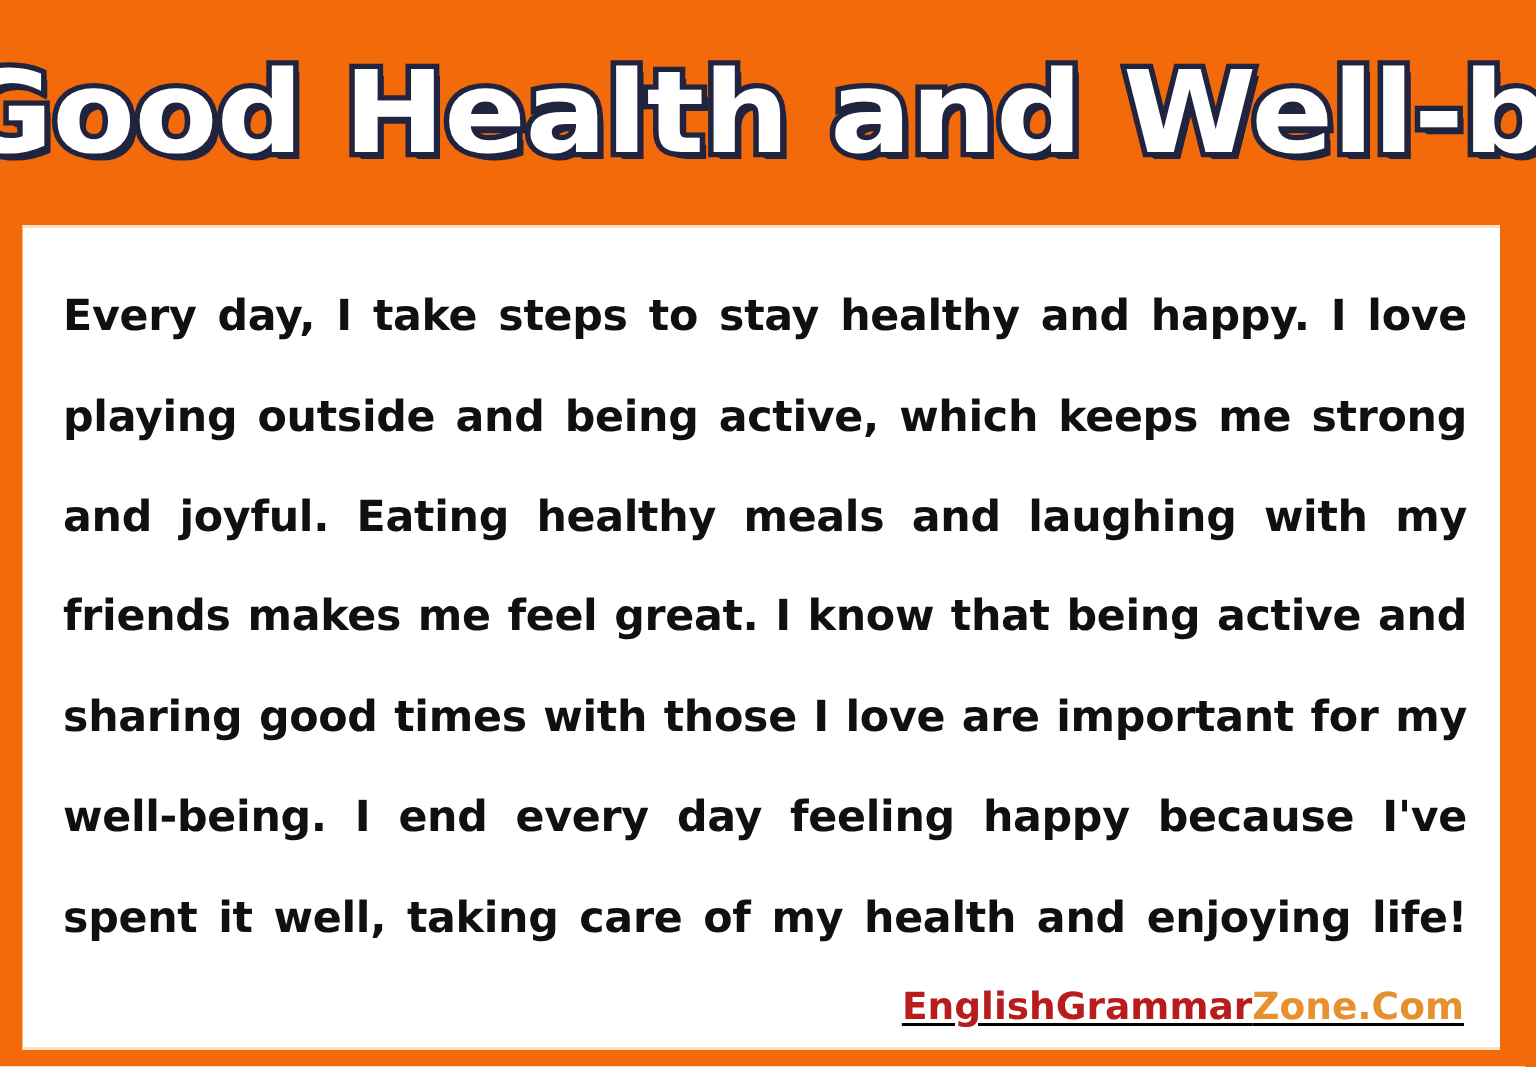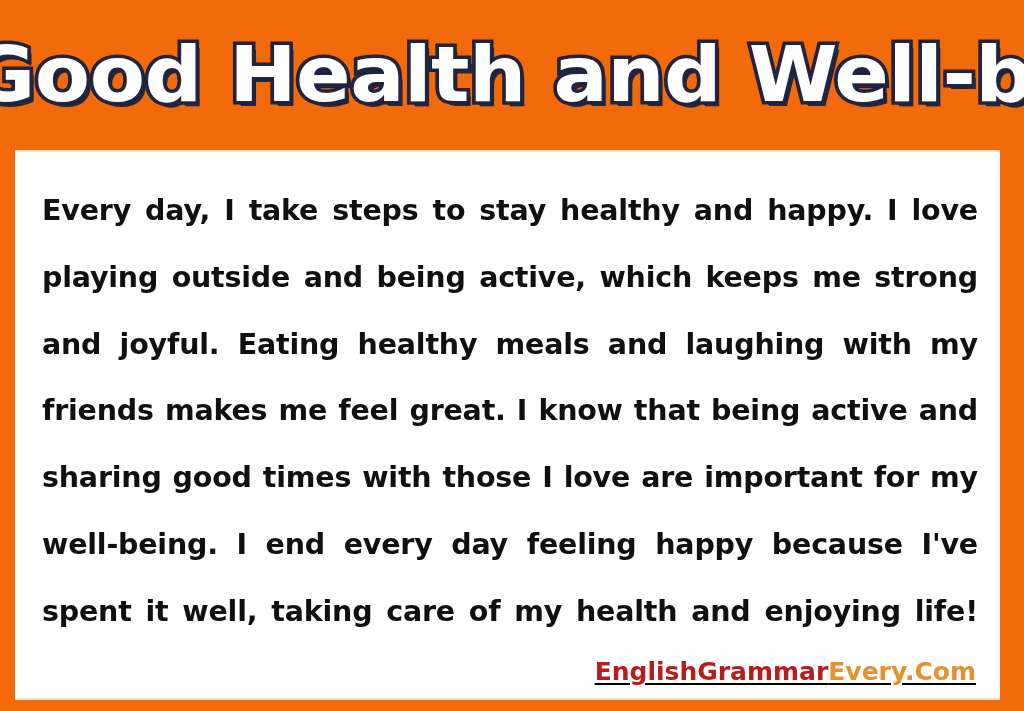--- a/index.html
+++ b/index.html
@@ -116,17 +116,17 @@
 <div class="poster">
 
   <div class="header-band">
     <h1 class="poster-title">Good Health and Well-being</h1>
   </div>
 
   <div class="content-card">
     <p class="body-text">Every day, I take steps to stay healthy and happy. I love playing outside and being active, which keeps me strong and joyful. Eating healthy meals and laughing with my friends makes me feel great. I know that being active and sharing good times with those I love are important for my well-being. I end every day feeling happy because I've spent it well, taking care of my health and enjoying life!</p>
 
     <div class="brand-row">
-      <span class="brand-link"><span class="brand-a">EnglishGrammar</span><span class="brand-b">Every.Com</span></span>
+      <span class="brand-link"><span class="brand-a">EnglishGrammar</span><span class="brand-b">Zone.Com</span></span>
     </div>
   </div>
 
 </div>
 
 </body></html>

